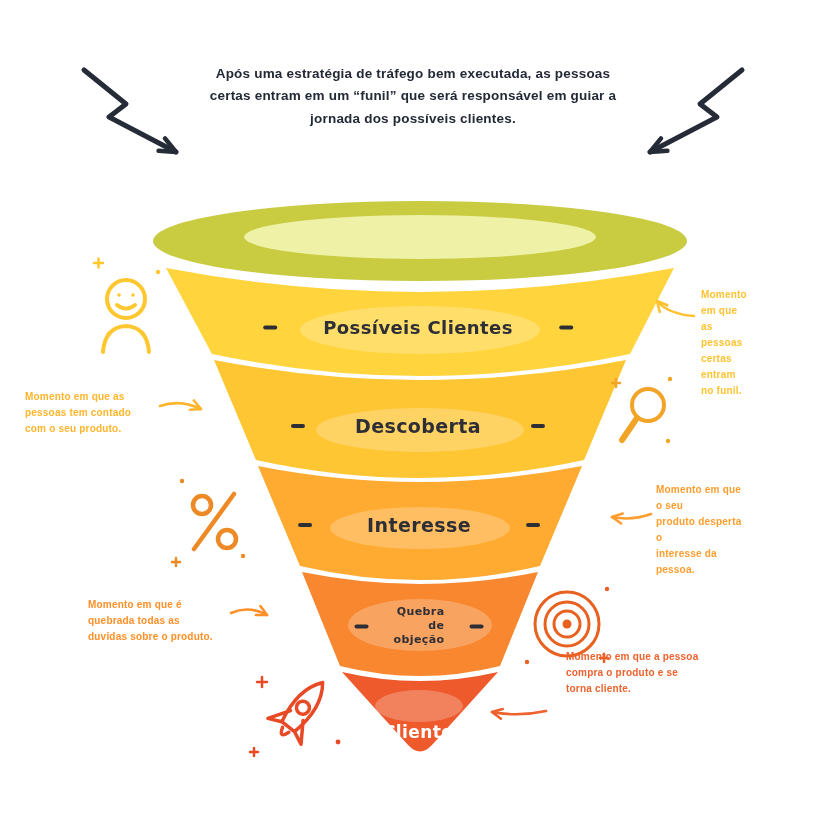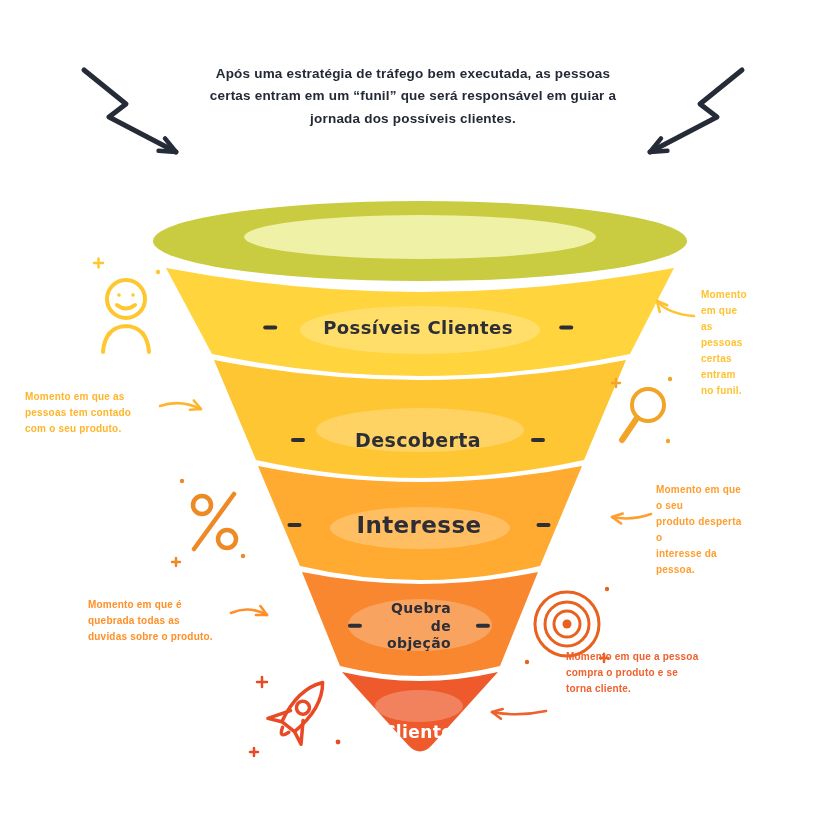--- a/index.html
+++ b/index.html
@@ -15,23 +15,23 @@
     font-size:13.5px;line-height:1.65;letter-spacing:.2px;white-space:pre-line;
   }
   .level-row{
     position:absolute;transform:translate(-50%,-50%);
     display:flex;align-items:center;color:#2d2e36;font-weight:bold;
     font-family:"DejaVu Sans", sans-serif;
   }
   .lbl{white-space:pre-line;text-align:right;letter-spacing:.4px;}
   .dash{width:14px;height:4px;border-radius:2px;background:#2d2e36;display:inline-block;flex:none;}
   .row-1{left:418px;top:327px;gap:46px;font-size:18px;}
-  .row-2{left:418px;top:440px;gap:50px;font-size:19px;}
-  .row-3{left:419px;top:525px;gap:55px;font-size:23px;}
-  .row-4{left:419px;top:626px;gap:25px;font-size:14px;line-height:1.25;}
+  .row-2{left:418px;top:426px;gap:50px;font-size:19px;}
+  .row-3{left:419px;top:525px;gap:55px;font-size:19px;}
+  .row-4{left:419px;top:626px;gap:25px;font-size:11px;line-height:1.25;}
   .row-5{left:418px;top:713px;font-size:17px;color:#ffffff;margin-top:19px;}
   .note{
     position:absolute;font-weight:bold;font-size:10px;line-height:1.6;
     white-space:pre-line;letter-spacing:.2px;
   }
   .note-entry{left:701px;top:287px;color:#ffc230;}
   .note-descoberta{left:25px;top:389px;color:#ffb52b;}
   .note-interesse{left:656px;top:482px;color:#ff9d2e;}
   .note-quebra{left:88px;top:597px;color:#ff8f28;}
   .note-cliente{left:566px;top:649px;color:#ef612d;}

